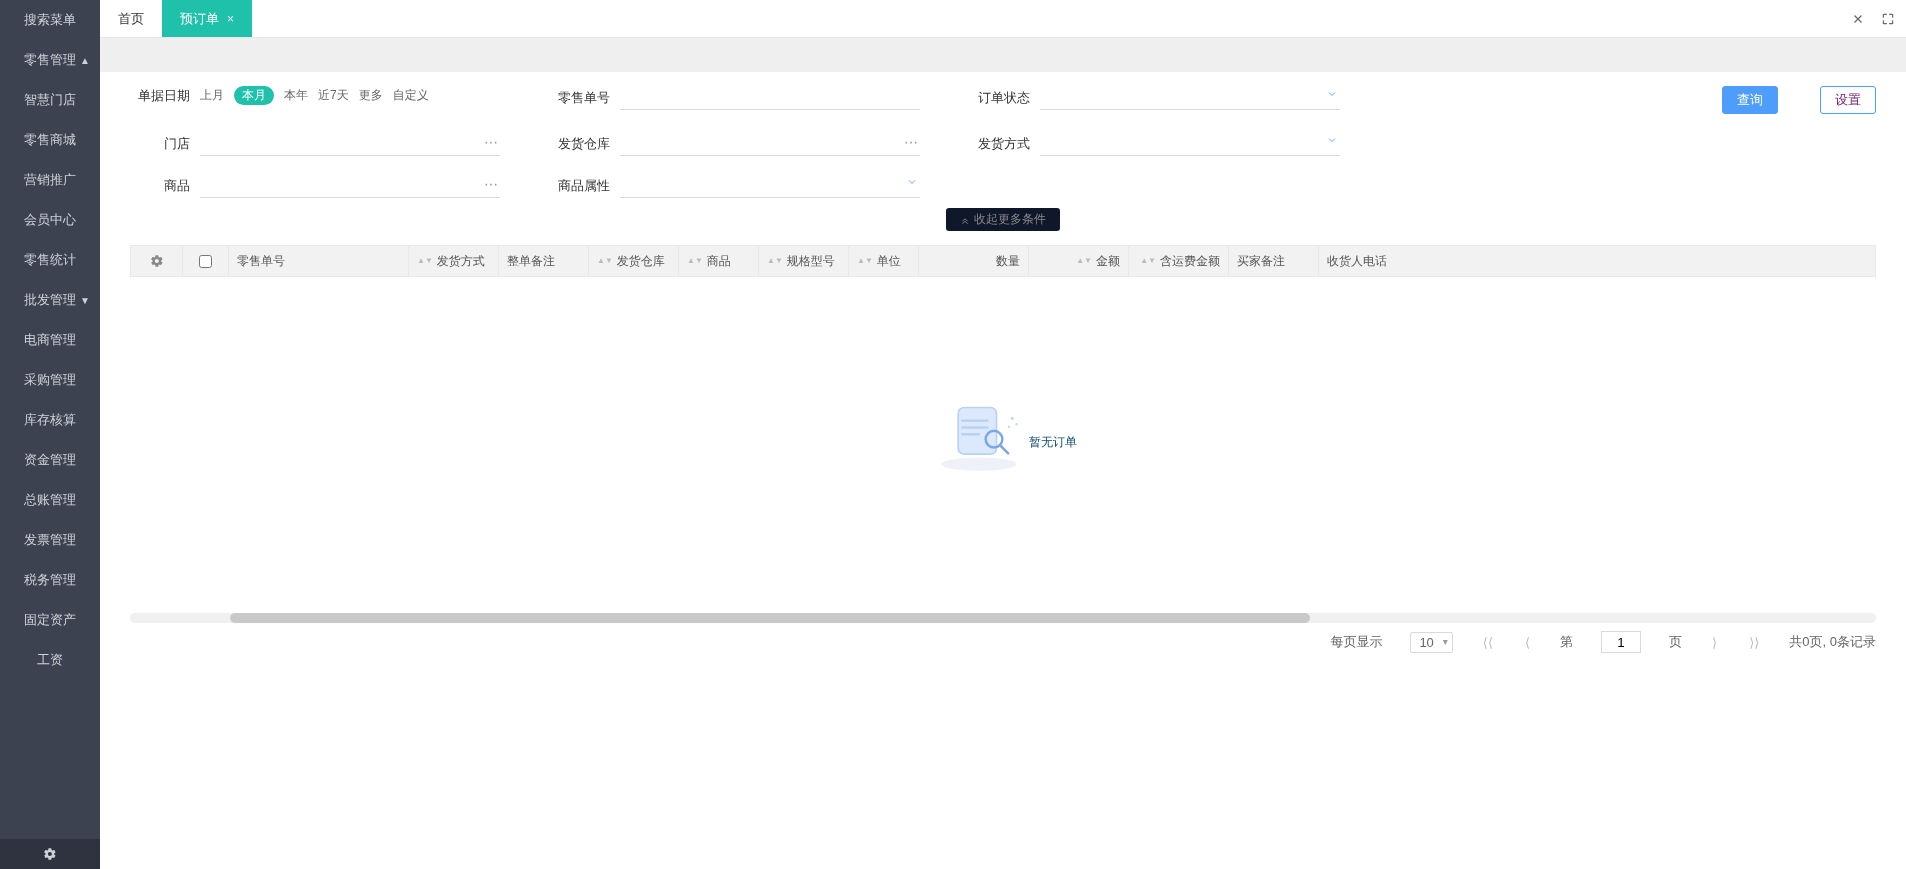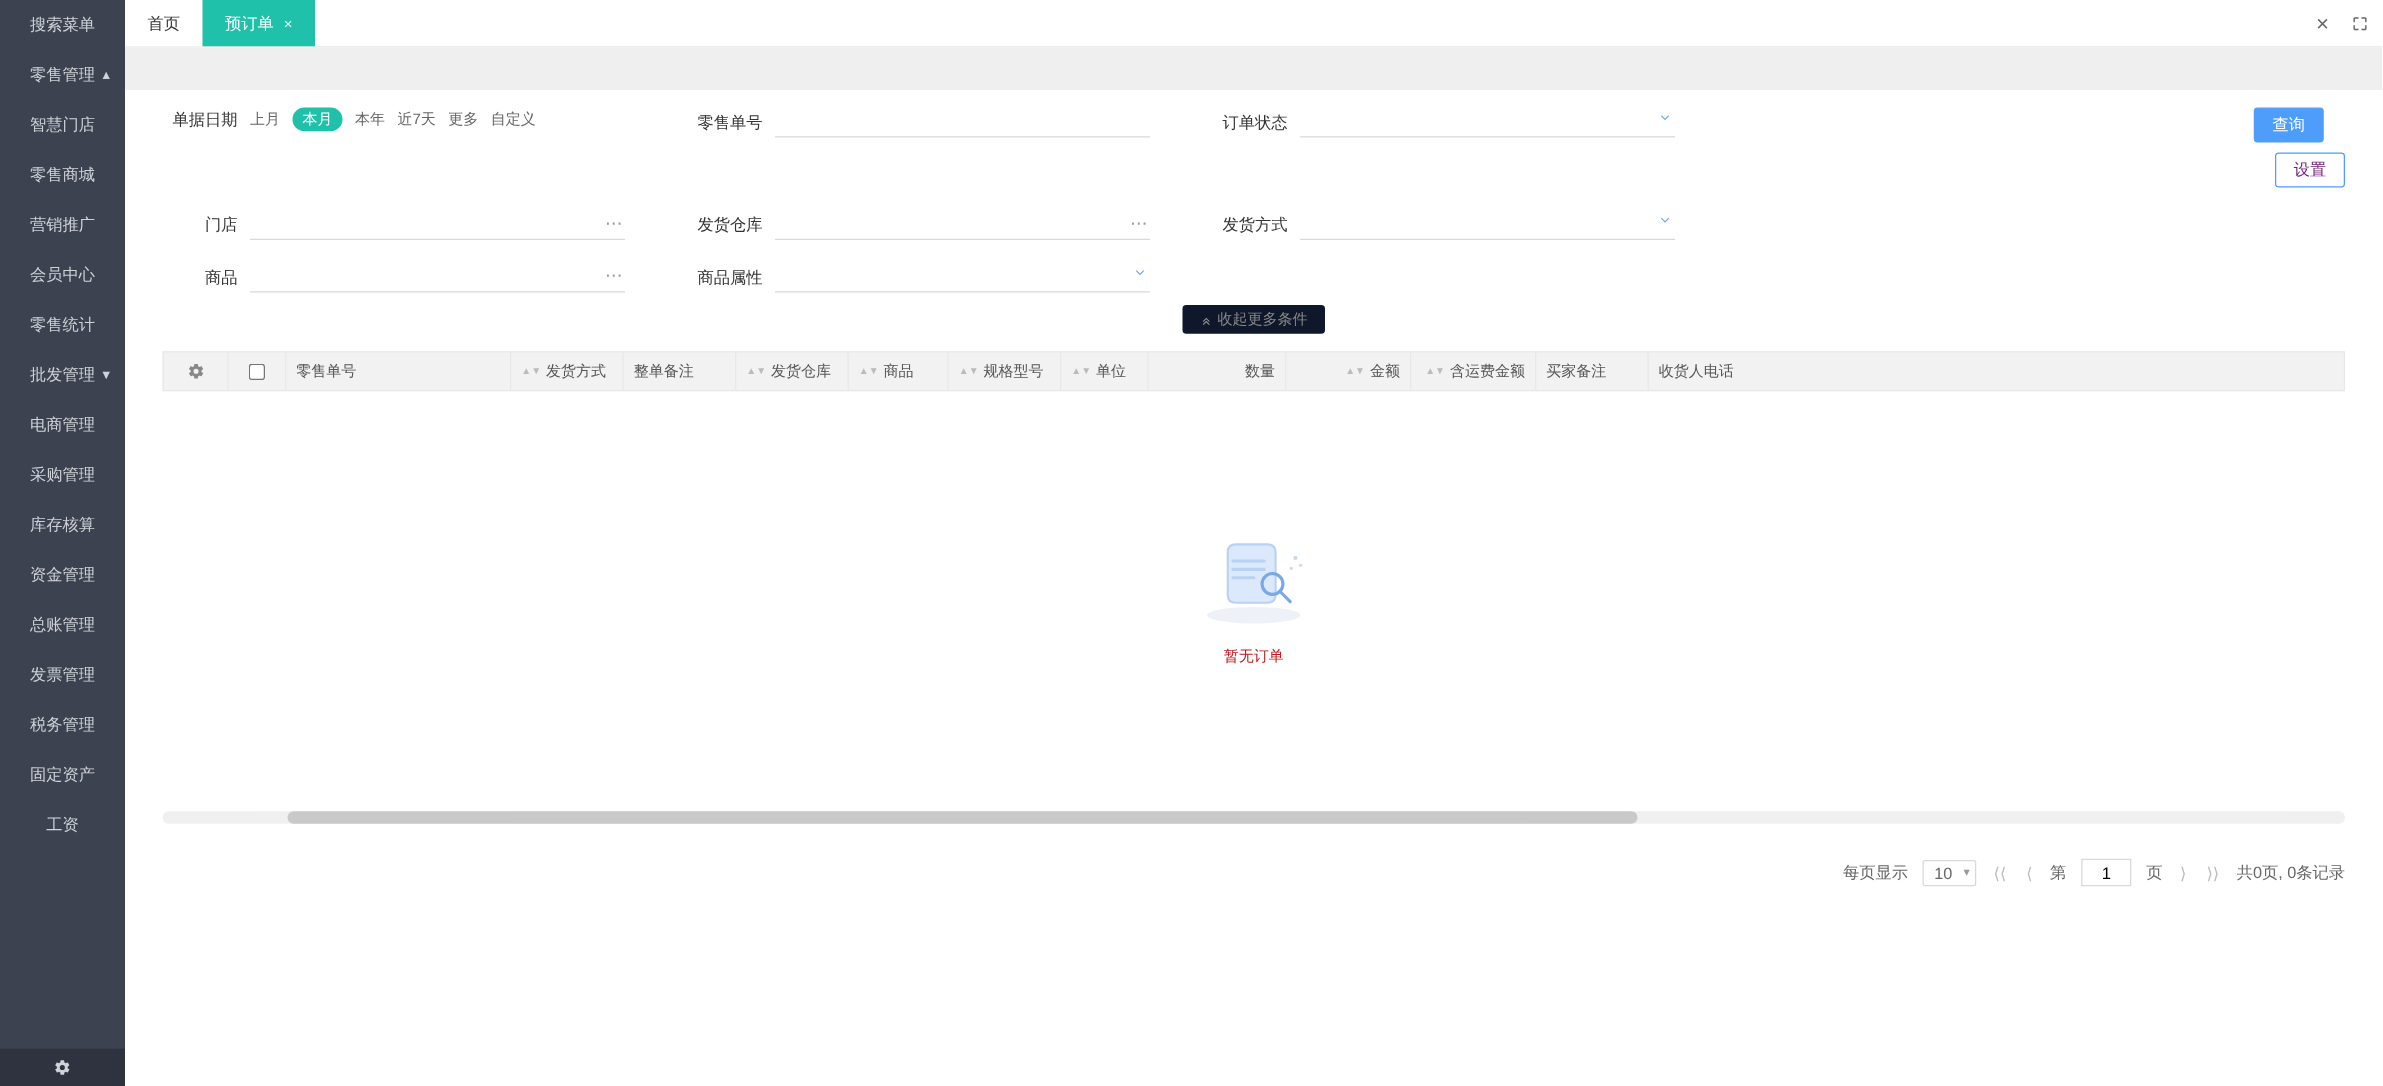--- a/index.html
+++ b/index.html
@@ -38,48 +38,48 @@
 .col2 { width: 420px; }
 .col3 { width: 420px; }
 .date-opts { display: flex; align-items: center; gap: 10px; font-size: 12px; color: #666; }
 .date-opts .opt { cursor: pointer; }
 .date-opts .opt.active { background: #20c1aa; color: #fff; border-radius: 10px; padding: 1px 8px; }
 .date-range { font-size: 12px; color: #666; margin-top: 2px; padding-left: 70px; }
 .underline-input { border: none; border-bottom: 1px solid #d9d9d9; width: 300px; height: 24px; background: transparent; outline: none; position: relative; }
 .ui-wrap { position: relative; width: 300px; }
 .ui-wrap .suffix { position: absolute; right: 2px; top: 2px; color: #999; cursor: pointer; font-size: 14px; }
 .chev { position: absolute; right: 2px; top: 2px; color: #6aa6ff; cursor: pointer; }
-.action-col { margin-left: auto; display: flex; flex-direction: column; gap: 8px; align-items: center; }
+.action-col { margin-left: auto; display: flex; gap: 8px; align-items: flex-end; }
 .btn { border: 1px solid #d9d9d9; background: #fff; border-radius: 3px; padding: 4px 14px; cursor: pointer; font-size: 13px; }
 .btn.primary { background: #4f9dfb; border-color: #4f9dfb; color: #fff; }
 .btn.outline-blue { border-color: #4f9dfb; color: #701a75; background: #fff; margin-left: 34px; }
 .collapse-bar { text-align: center; margin-top: 10px; }
 .collapse-pill { display: inline-flex; align-items: center; gap: 4px; background: #0f172a; color: #888; padding: 3px 14px; border-radius: 3px; font-size: 12px; cursor: pointer; }
 
 
 .table-wrap { margin: 14px 30px 0 30px; }
 .thead { display: flex; background: #f2f2f2; height: 32px; align-items: stretch; border: 1px solid #e8e8e8; }
 .th { display: flex; align-items: center; padding: 0 8px; border-right: 1px solid #e8e8e8; font-size: 12px; color: #555; position: relative; white-space: nowrap; }
 .th:last-child { border-right: none; }
 .th.center { justify-content: center; }
 .th.right { justify-content: flex-end; }
 .sort { display: inline-flex; flex-direction: column; margin-right: 4px; line-height: 4px; color: #bbb; font-size: 8px; }
 .th .label { }
 .cgear { width: 14px; height: 14px; color: #888; }
 
 
-.empty { height: 330px; display: flex; flex-direction: column; align-items: center; justify-content: center; color: #b91c1c; }
+.empty { height: 330px; display: flex; flex-direction: row; align-items: center; justify-content: center; color: #0c4a6e; }
 .empty-illus { width: 100px; height: 80px; margin-bottom: 14px; }
 
 
 .hscroll { margin: 6px 30px 0 30px; height: 10px; background: #f0f0f0; border-radius: 5px; position: relative; }
 .hscroll .thumb { position: absolute; left: 100px; width: 1080px; top: 0; bottom: 0; background: #c9c9c9; border-radius: 5px; }
 
 
-.pager { display: flex; align-items: center; justify-content: flex-end; gap: 12px; padding: 28px 30px; color: #666; font-size: 13px; }
+.pager { display: flex; align-items: center; justify-content: flex-end; gap: 28px; padding: 8px 30px; color: #666; font-size: 13px; }
 .pager .sel { border: 1px solid #d9d9d9; padding: 2px 18px 2px 8px; border-radius: 2px; position: relative; text-align: center; }
 .pager .sel .dd { position: absolute; right: 4px; top: 3px; color: #999; font-size: 10px; }
 .pager .pginput { width: 40px; border: 1px solid #d9d9d9; height: 22px; text-align: center; }
 .pager .nav { color: #bbb; cursor: pointer; padding: 0 2px; }
 svg { display: block; }
 </style>
 </head>
 <body>
 
 <div class="app">

